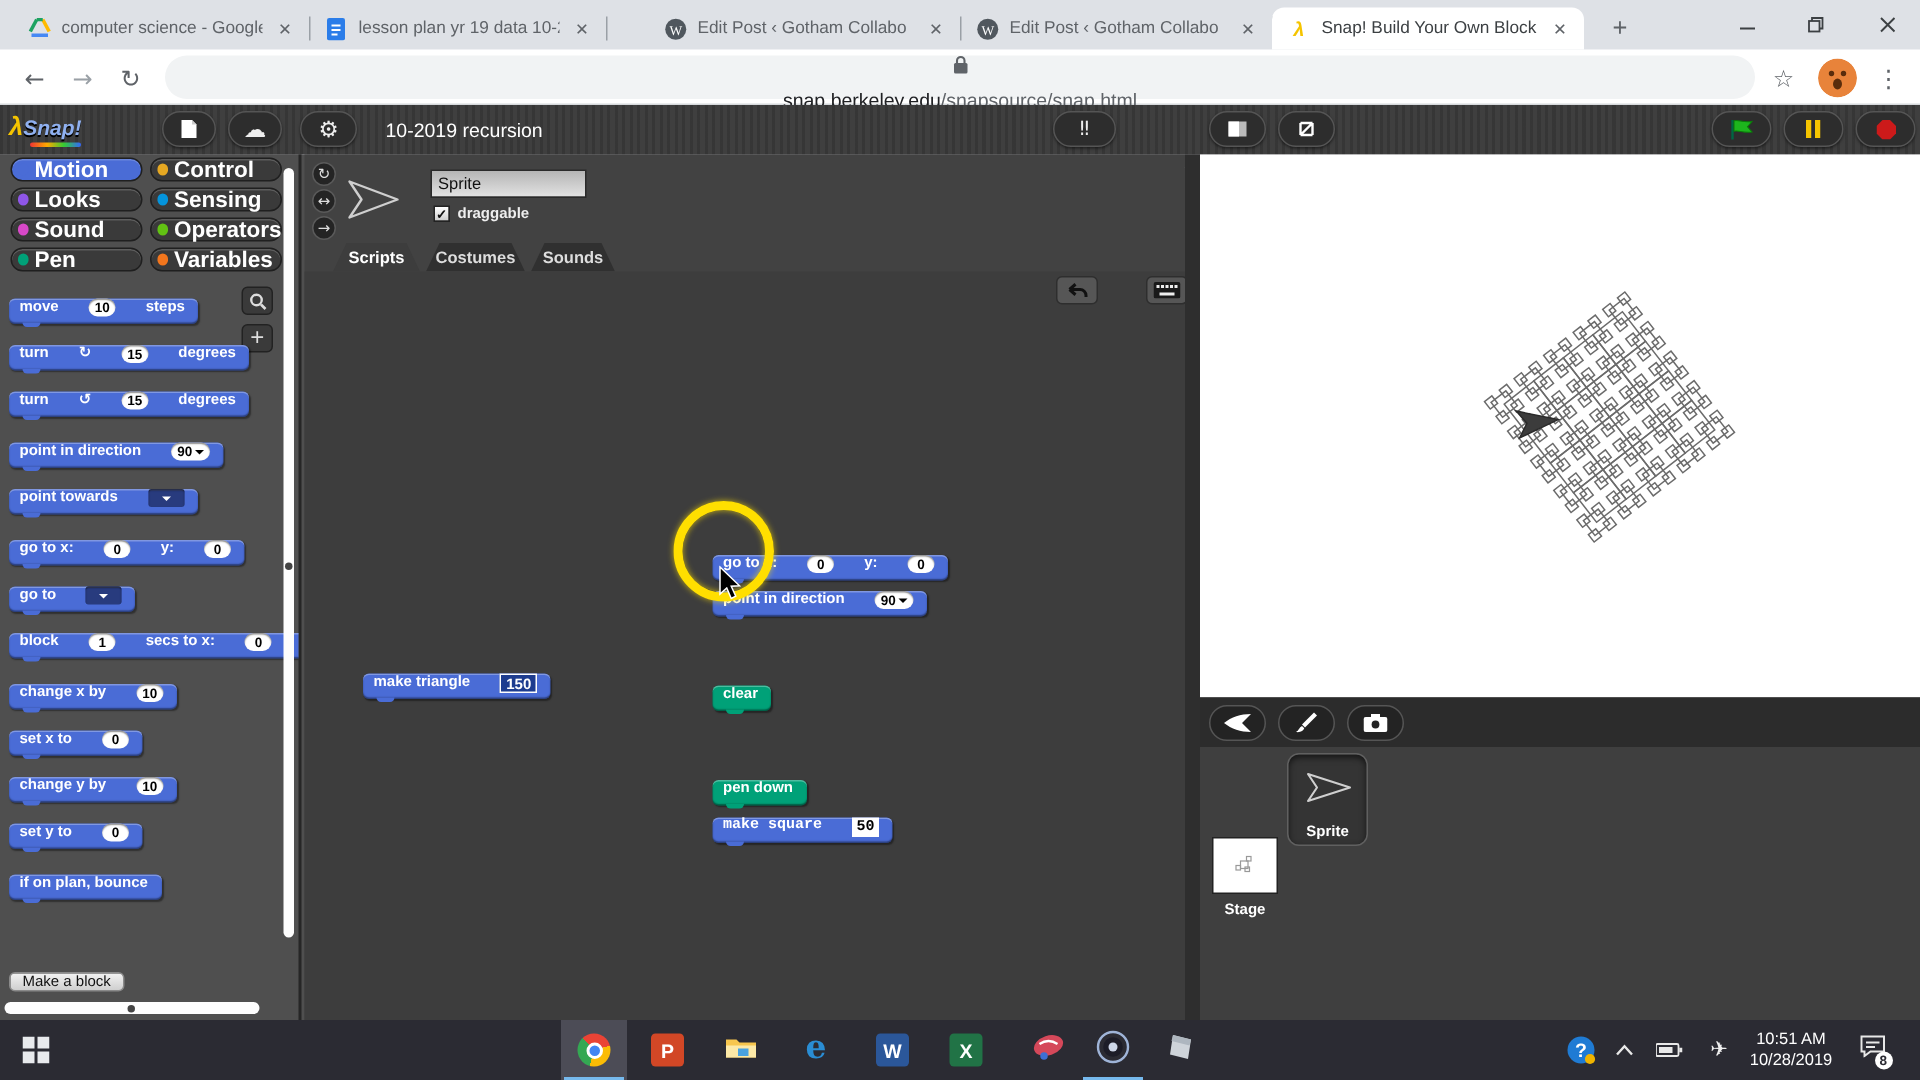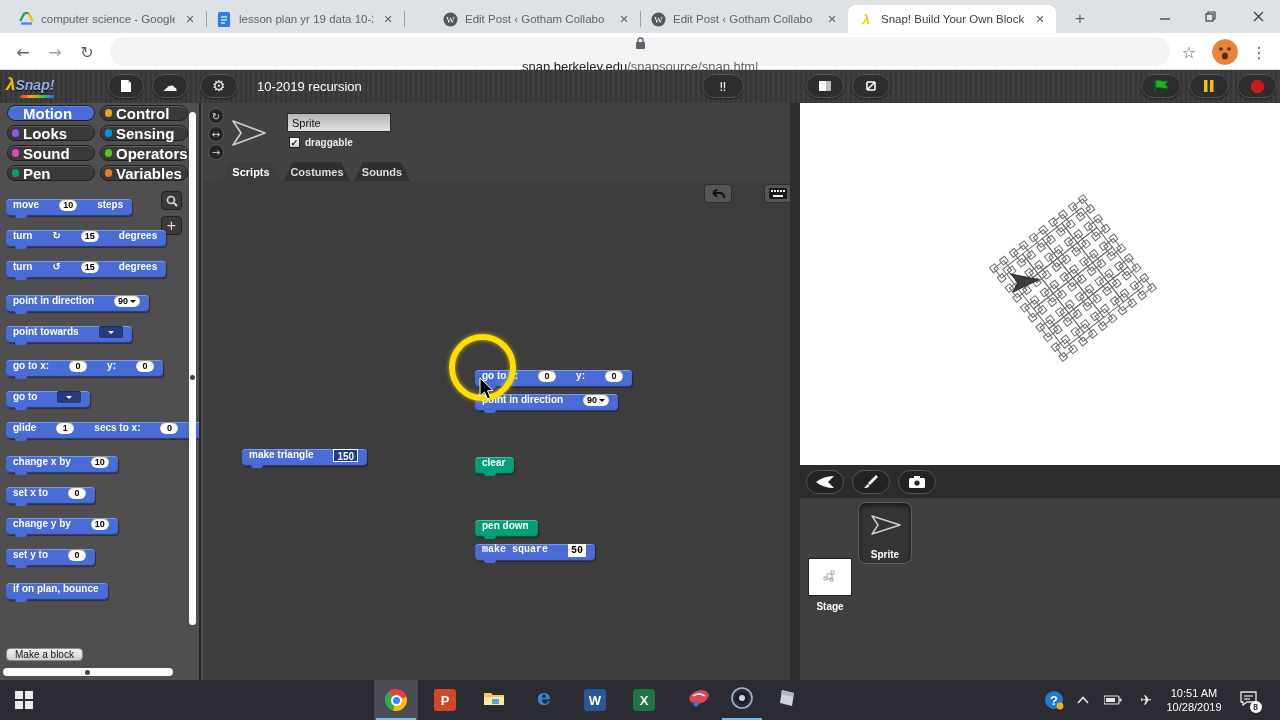--- a/index.html
+++ b/index.html
@@ -388,21 +388,21 @@
               <span>y:</span>
               <span class="oval">0</span>
             </div></div>
           <div class="pb"><div class="block motion">
               <span>go to</span>
               <span class="drop">
                 <span class="darr"></span>
               </span>
             </div></div>
           <div class="pb"><div class="block motion">
-              <span>glide</span>
+              <span>block</span>
               <span class="oval">1</span>
               <span>secs to x:</span>
               <span class="oval">0</span>
               <span>y:</span>
               <span class="oval">0</span>
             </div></div>
           <div class="pb gap"><div class="block motion">
               <span>change x by</span>
               <span class="oval">10</span>
             </div></div>

